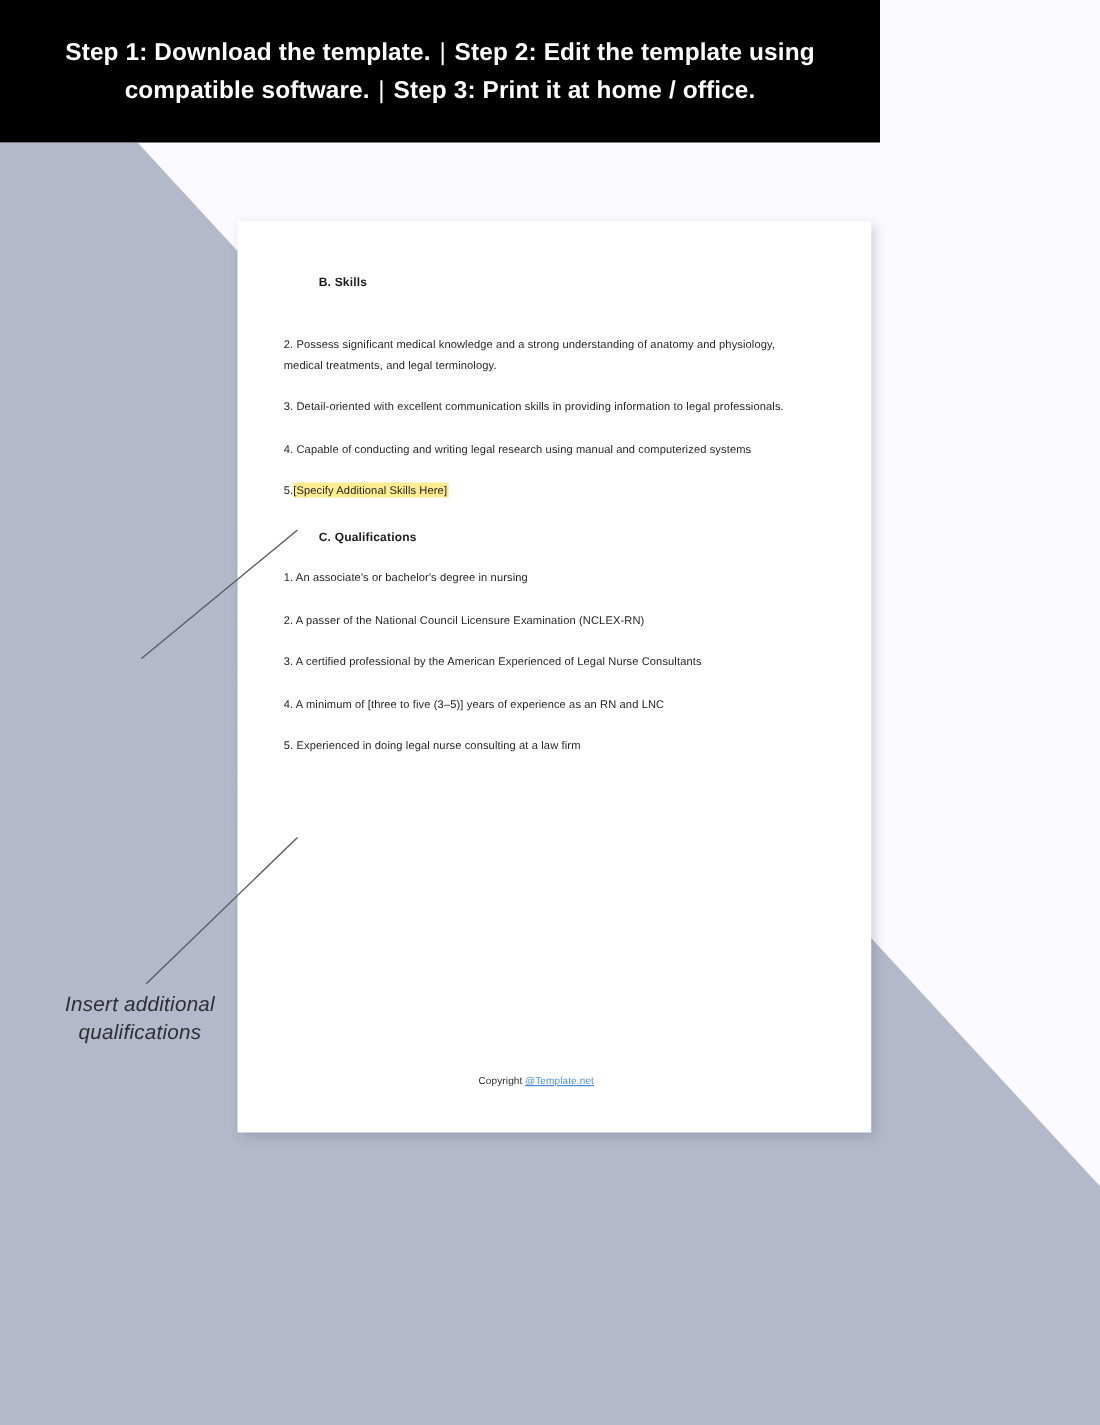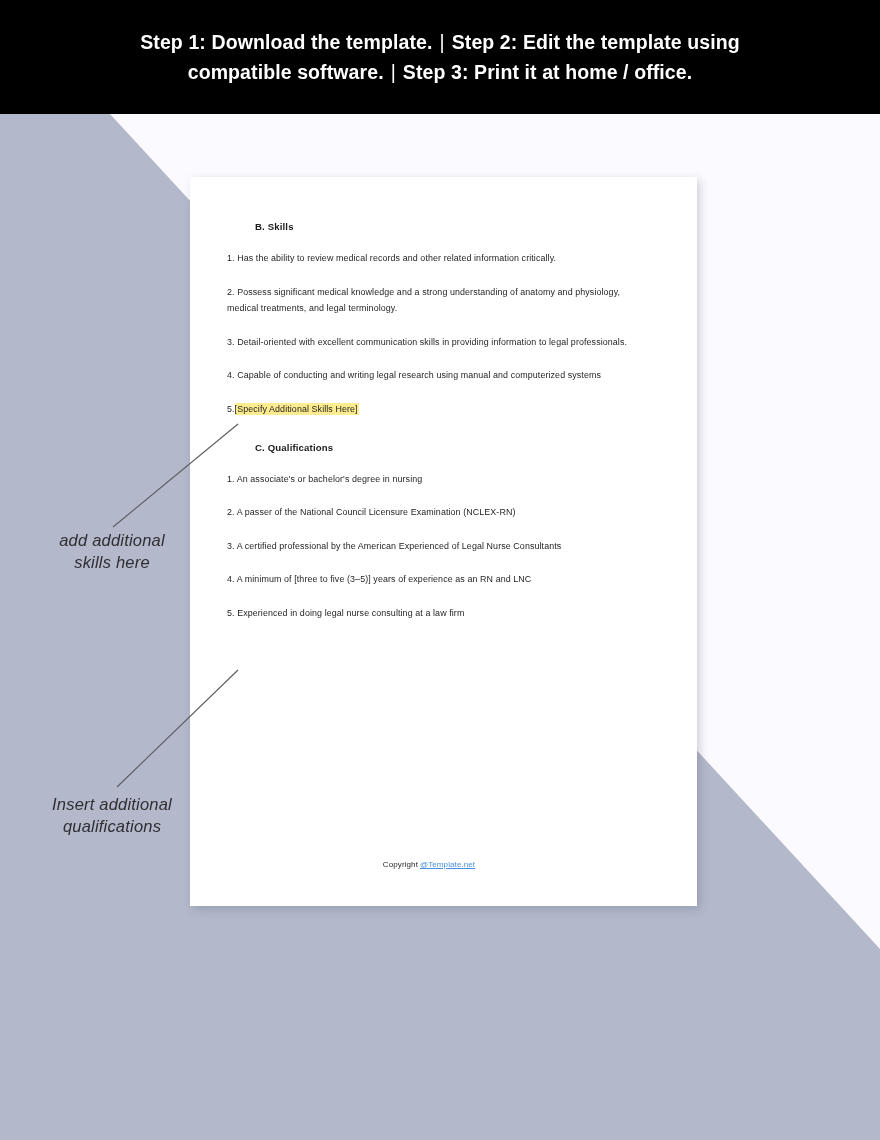--- a/index.html
+++ b/index.html
@@ -19,21 +19,21 @@
     height: 1140px;
     overflow: hidden;
     background: #fbfaff;
   }
 
   
   .banner {
     position: absolute;
     left: 0;
     top: 0;
-    width: 880px;
+    width: 704px;
     height: 114px;
     background: #000000;
     display: flex;
     align-items: center;
     justify-content: center;
     z-index: 40;
   }
   .banner-text {
     color: #ffffff;
     font-family: "Liberation Sans", sans-serif;
@@ -198,33 +198,28 @@
   <div class="tab" style="left:190px; top:503px; height:32px;"></div>
   <div class="tab" style="left:190px; top:545px; height:32px;"></div>
   <div class="tab" style="left:190px; top:586px; height:32px;"></div>
   <div class="tab" style="left:190px; top:628px; height:32px;"></div>
 
   <svg class="leaders" width="880" height="1140" viewBox="0 0 880 1140">
     <line x1="113" y1="527" x2="238" y2="424" stroke="#5a5a62" stroke-width="1.1"></line>
     <line x1="117" y1="787" x2="238" y2="670" stroke="#5a5a62" stroke-width="1.1"></line>
   </svg>
 
-  <div class="callout callout-skills">add additional skills here</div>
   <div class="callout callout-quals">Insert additional qualifications</div>
 
   <div class="page">
     <div class="page-inner">
 
       <div class="doc-heading">B. Skills</div>
       <div class="gap-after-head"></div>
 
-      <div class="doc-item">
-        <span>1.</span>
-        <span>Has the ability to review medical records and other related information critically.</span>
-      </div>
       <div class="gap-i"></div>
 
       <div class="doc-item">
         <span>2.</span>
         <span>Possess significant medical knowledge and a strong understanding of anatomy and physiology, medical treatments, and legal terminology.</span>
       </div>
       <div class="gap-i"></div>
 
       <div class="doc-item">
         <span>3.</span>

